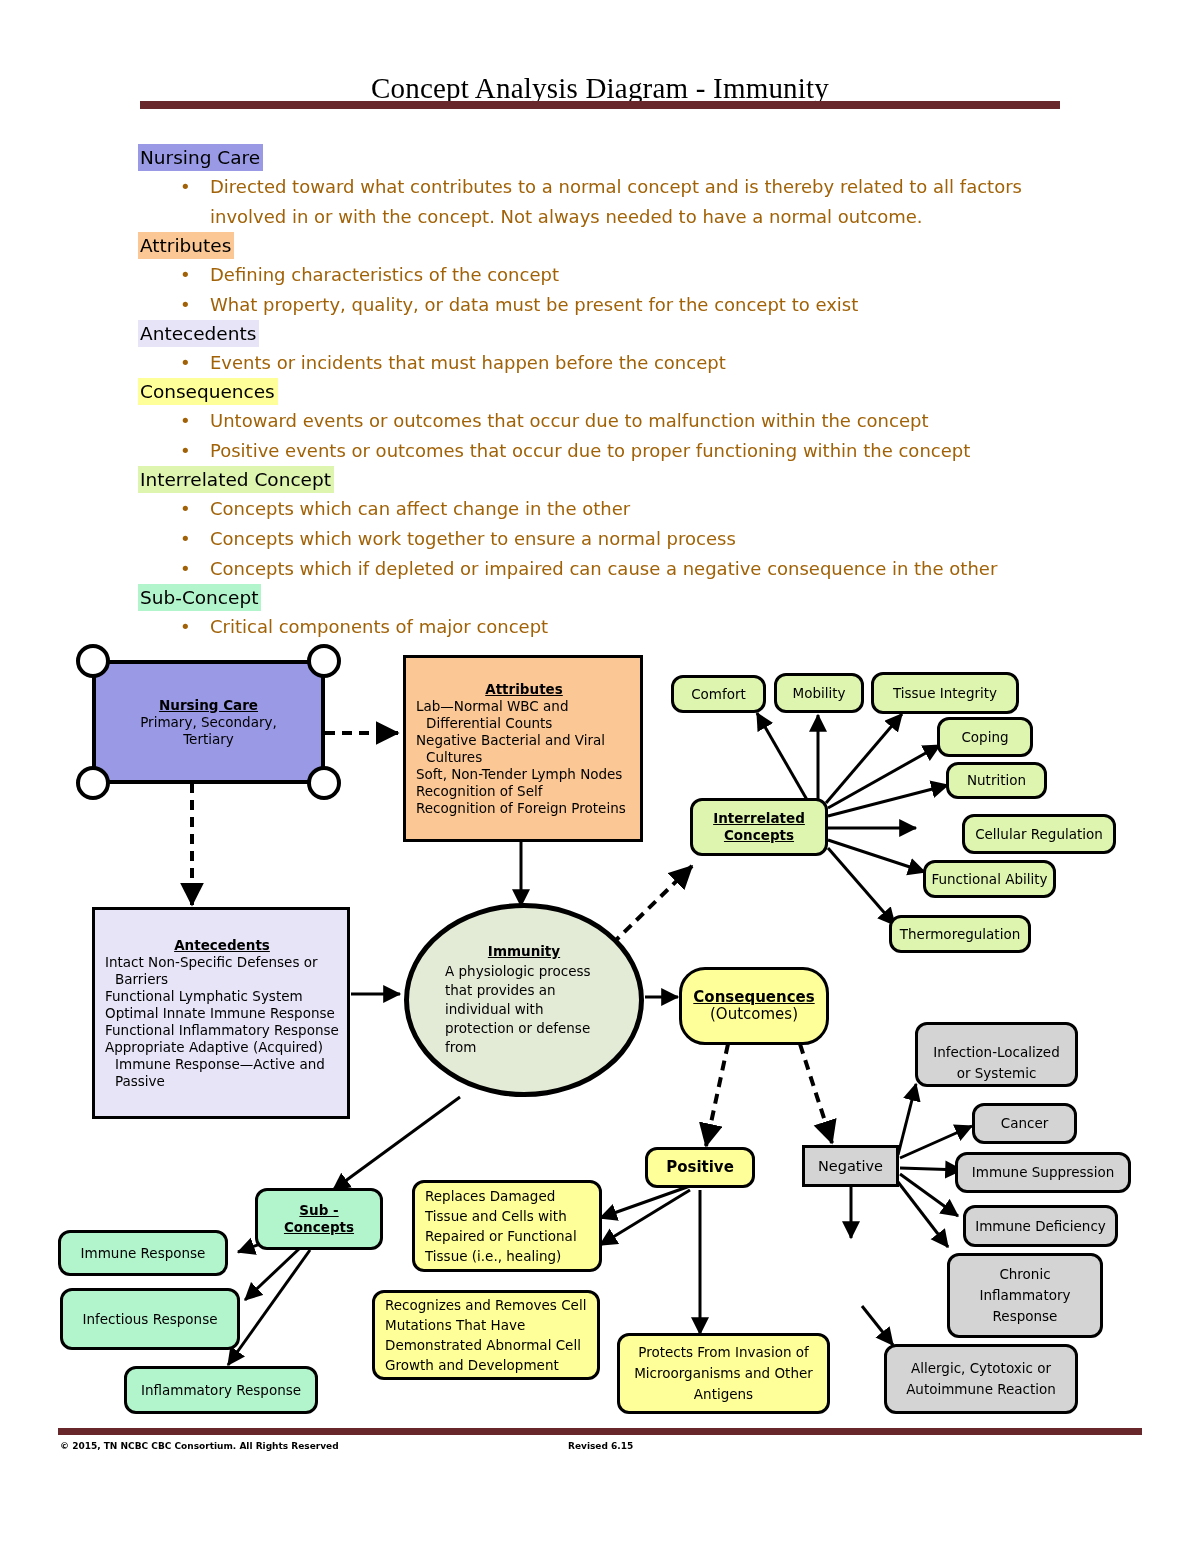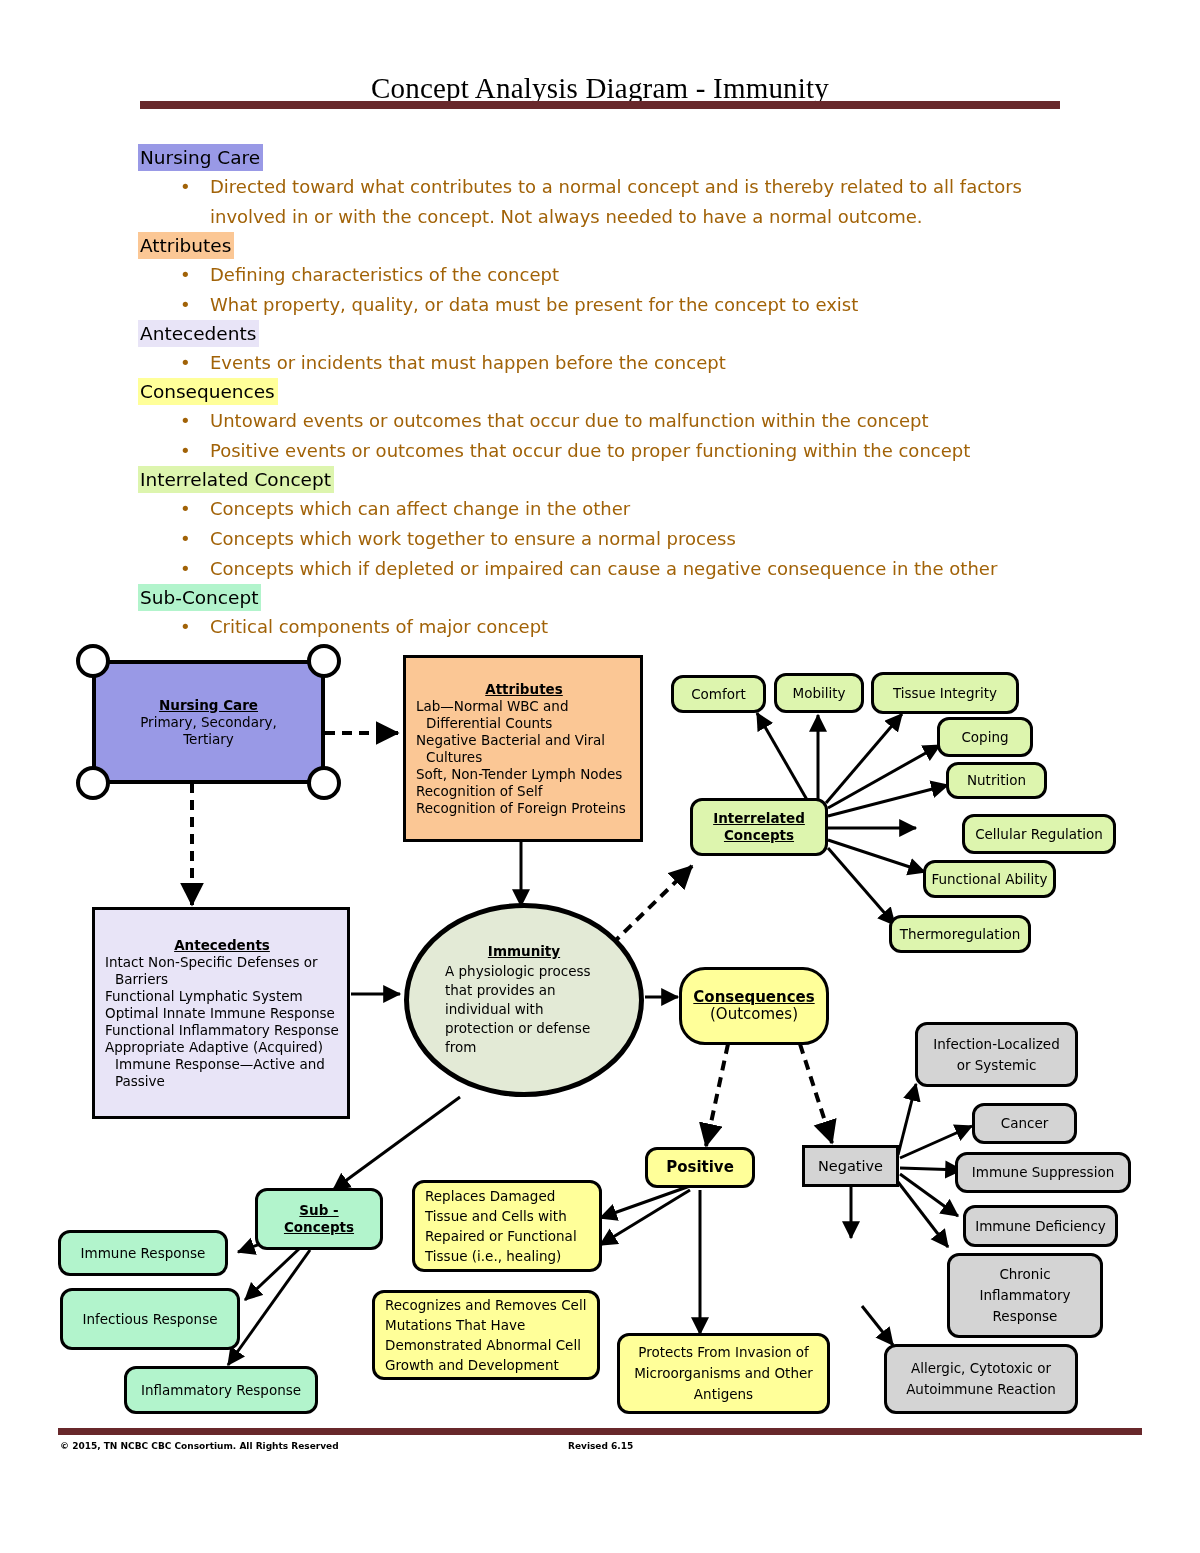--- a/index.html
+++ b/index.html
@@ -368,21 +368,21 @@
     <div class="node yellow rnd lft" style="left:412px; top:1180px; width:190px; height:92px; padding:0 10px; line-height:20px;">
       <span>Replaces Damaged Tissue and Cells with Repaired or Functional Tissue (i.e., healing)</span>
     </div>
     <div class="node yellow rnd lft" style="left:372px; top:1290px; width:228px; height:90px; padding:8px 10px; line-height:20px;">
       <span>Recognizes and Removes Cell Mutations That Have Demonstrated Abnormal Cell Growth and Development</span>
     </div>
     <div class="node yellow rnd ctr" style="left:617px; top:1333px; width:213px; height:81px; padding:0 10px; line-height:21px;">
       <span>Protects From Invasion of Microorganisms and Other Antigens</span>
     </div>
 
-    <div class="node grey rnd ctr" style="left:915px; top:1022px; width:163px; height:65px; padding:0 8px; line-height:21px;">
+    <div class="node grey rnd ctr" style="left:915px; top:1022px; width:163px; height:65px; padding:0 8px; line-height:21px;justify-content:flex-end;">
       <span>Infection-Localized or Systemic</span>
     </div>
     <div class="node grey rnd ctr" style="left:972px; top:1103px; width:105px; height:41px;">
       <span>Cancer</span>
     </div>
     <div class="node grey rnd ctr" style="left:955px; top:1152px; width:176px; height:41px;">
       <span>Immune Suppression</span>
     </div>
     <div class="node grey rnd ctr" style="left:963px; top:1205px; width:155px; height:42px;">
       <span>Immune Deficiency</span>

